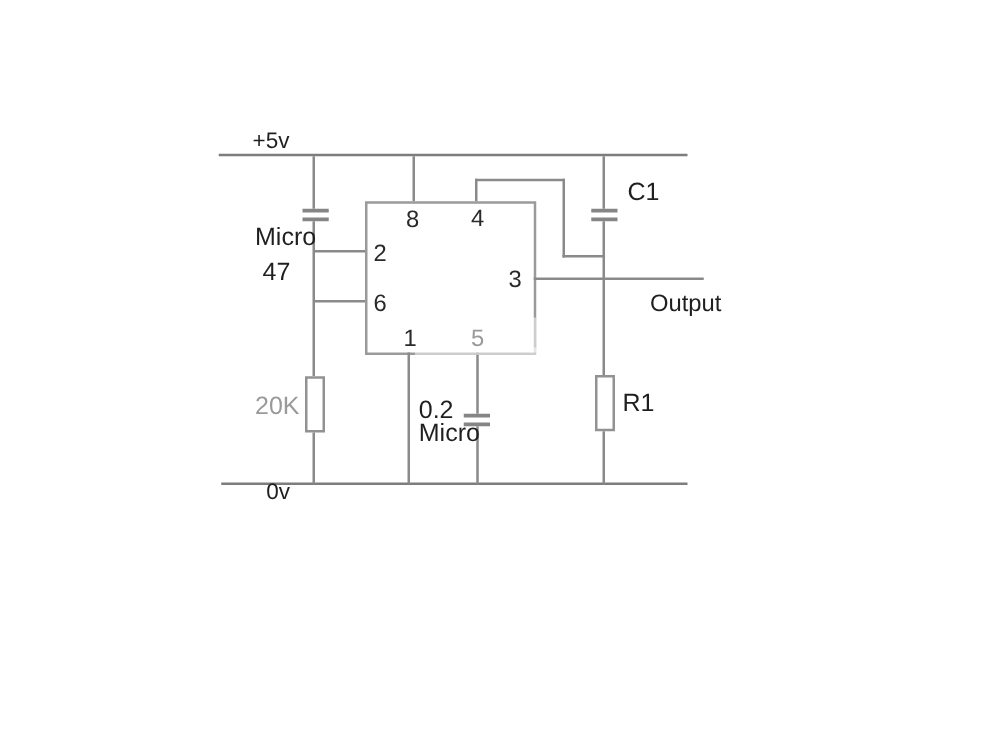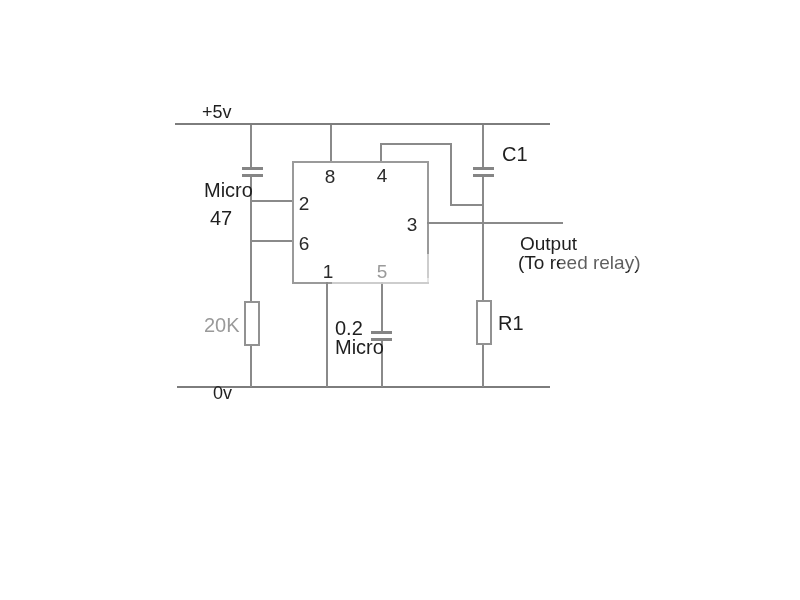--- a/index.html
+++ b/index.html
@@ -102,19 +102,18 @@
   <div class="capbar" style="left:473px; top:167px; width:21px;"></div>
   <div class="capbar" style="left:473px; top:174px; width:21px;"></div>
   <div class="ln" style="left:482px; top:177px; width:2px; height:123px;"></div>
   <div class="comp-rect" style="left:476px; top:300px; height:41px;"></div>
   <div class="ln" style="left:482px; top:345px; width:2px; height:42px;"></div>
 
   <div class="txt" style="left:502px; top:144px;">C1</div>
   <div class="txt" style="left:498px; top:313px;">R1</div>
 
   <div class="txt" style="left:520px; top:233px; font-size:19px;">Output</div>
-  <div class="txt" style="left:518px; top:252px; font-size:19px;">(To reed relay)</div>
 
   <div class="wm-fade" style="left:332px; top:278px; width:98px; height:6px;"></div>
   <div class="wm-fade" style="left:424px; top:254px; width:5px; height:28px;"></div>
   <div class="wm-fade" style="left:560px; top:252px; width:90px; height:18px; background: rgba(255,255,255,0.28);"></div>
 
 </div>
 
 </body></html>

